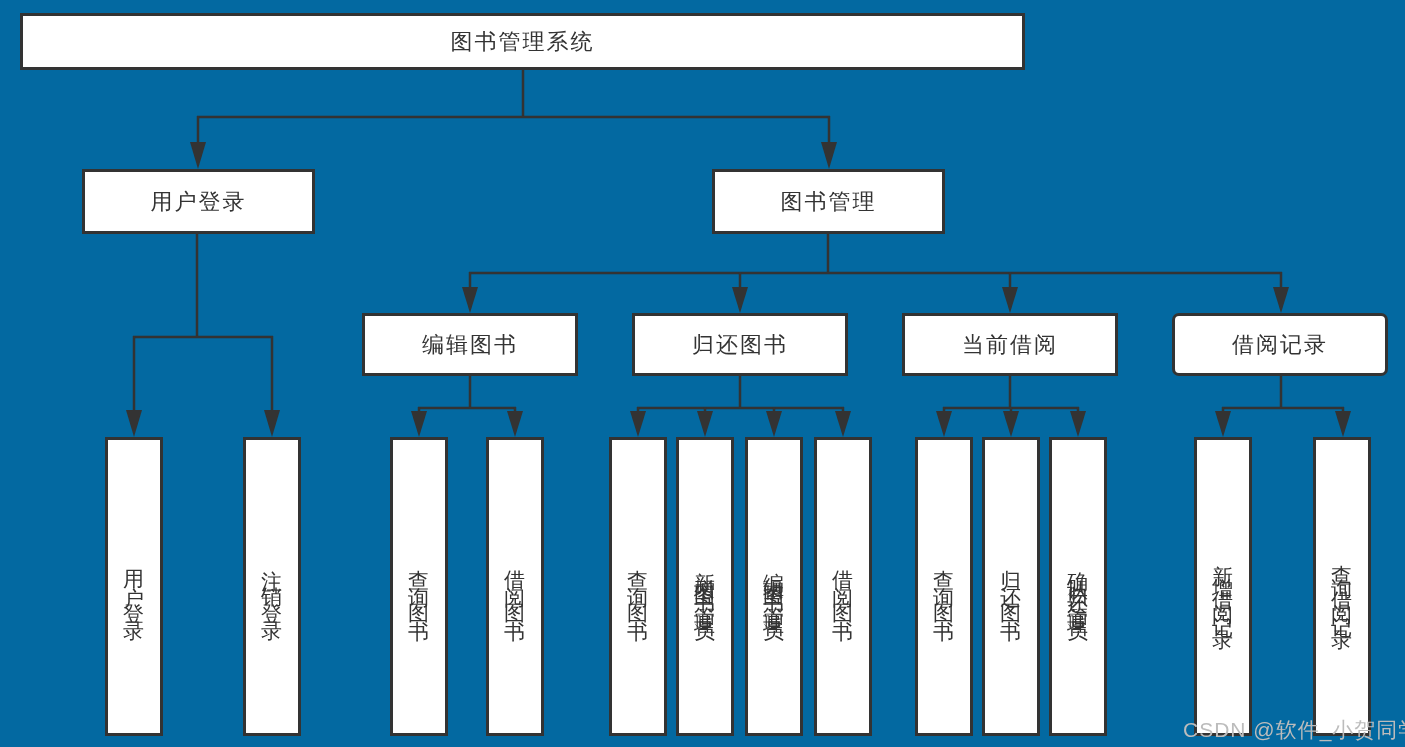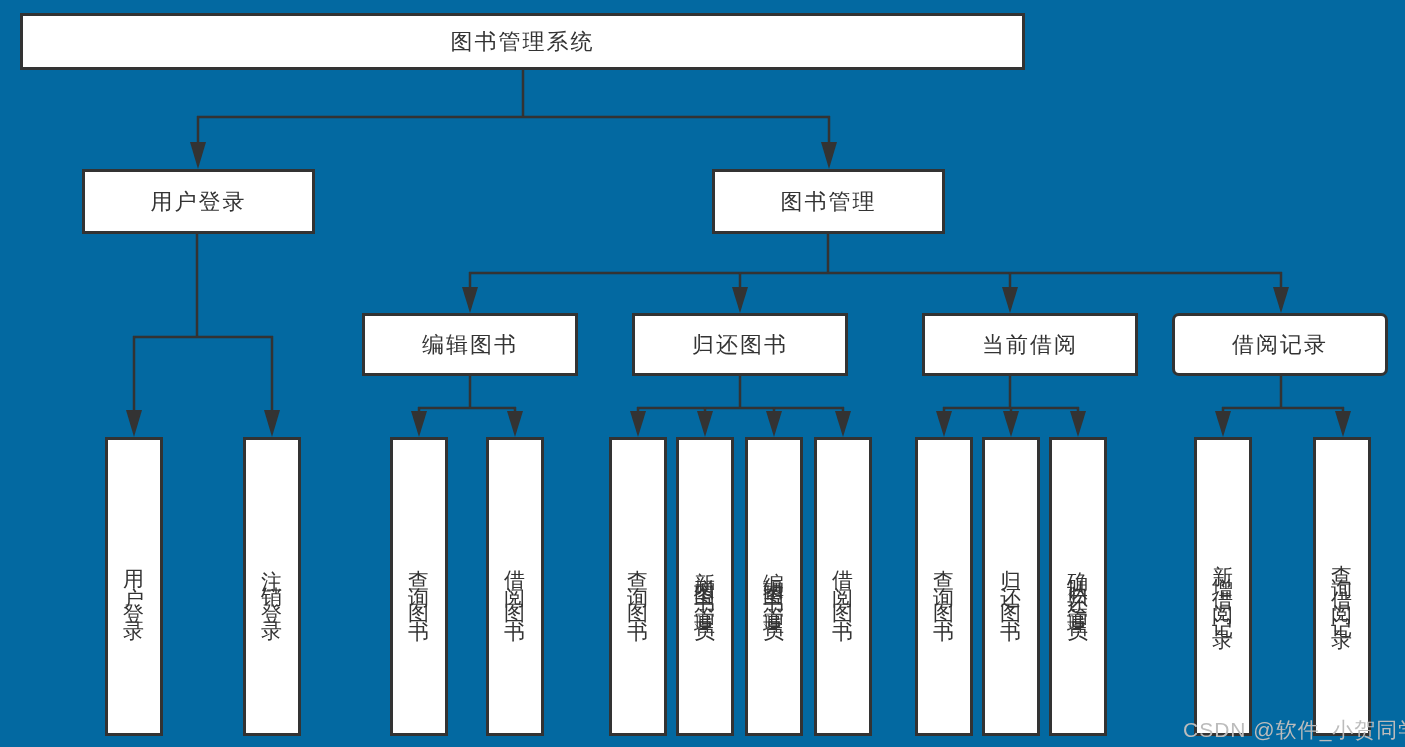--- a/index.html
+++ b/index.html
@@ -145,21 +145,21 @@
   <div class="node" style="left:712px;top:169px;width:233px;height:65px;font-family:Liberation Mono, monospace;">
     <span class="h-label">图书管理</span>
   </div>
 
   <div class="node" style="left:362px;top:313px;width:216px;height:63px;">
     <span class="h-label">编辑图书</span>
   </div>
   <div class="node" style="left:632px;top:313px;width:216px;height:63px;">
     <span class="h-label">归还图书</span>
   </div>
-  <div class="node" style="left:922px;top:313px;width:216px;height:63px;">
+  <div class="node" style="left:902px;top:313px;width:216px;height:63px;">
     <span class="h-label">当前借阅</span>
   </div>
   <div class="node" style="left:1172px;top:313px;width:216px;height:63px;border-radius:7px;">
     <span class="h-label">借阅记录</span>
   </div>
 
   <div class="leaf" style="left:105px;top:437px;width:58px;height:299px;">
     <span class="v-label" style="letter-spacing: 17px;">用户登录</span>
   </div>
   <div class="leaf" style="left:243px;top:437px;width:58px;height:299px;">

